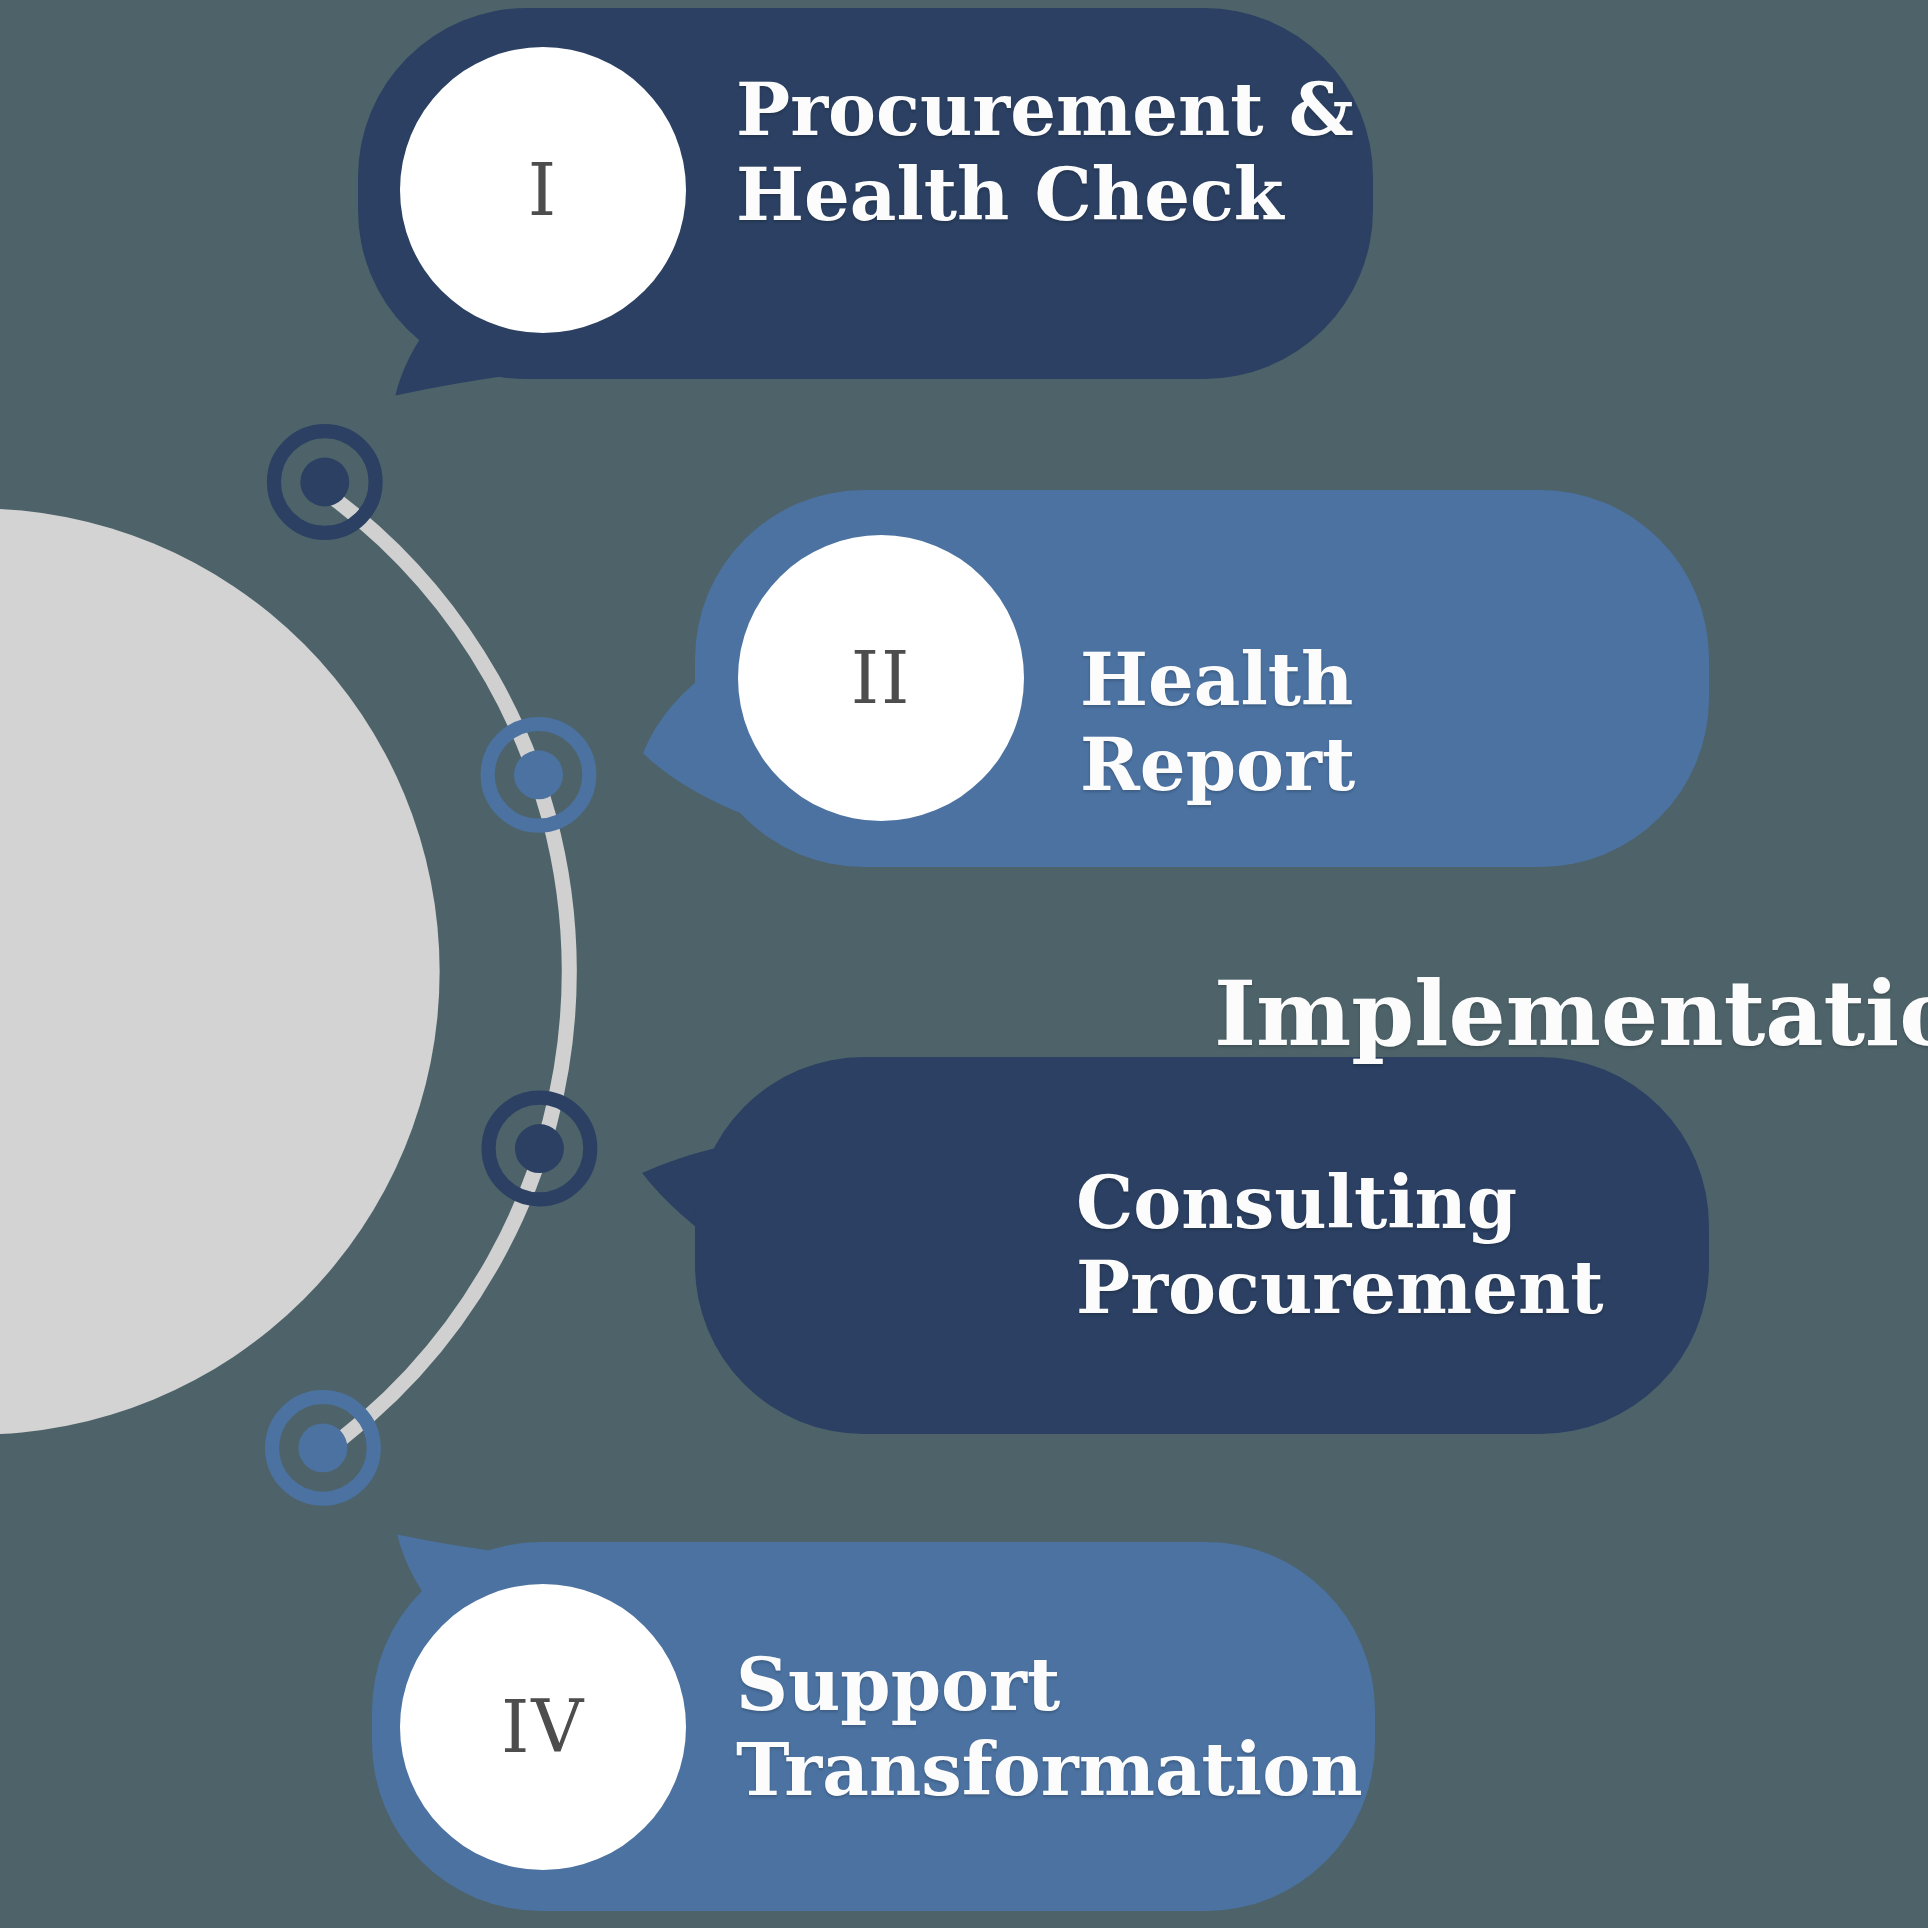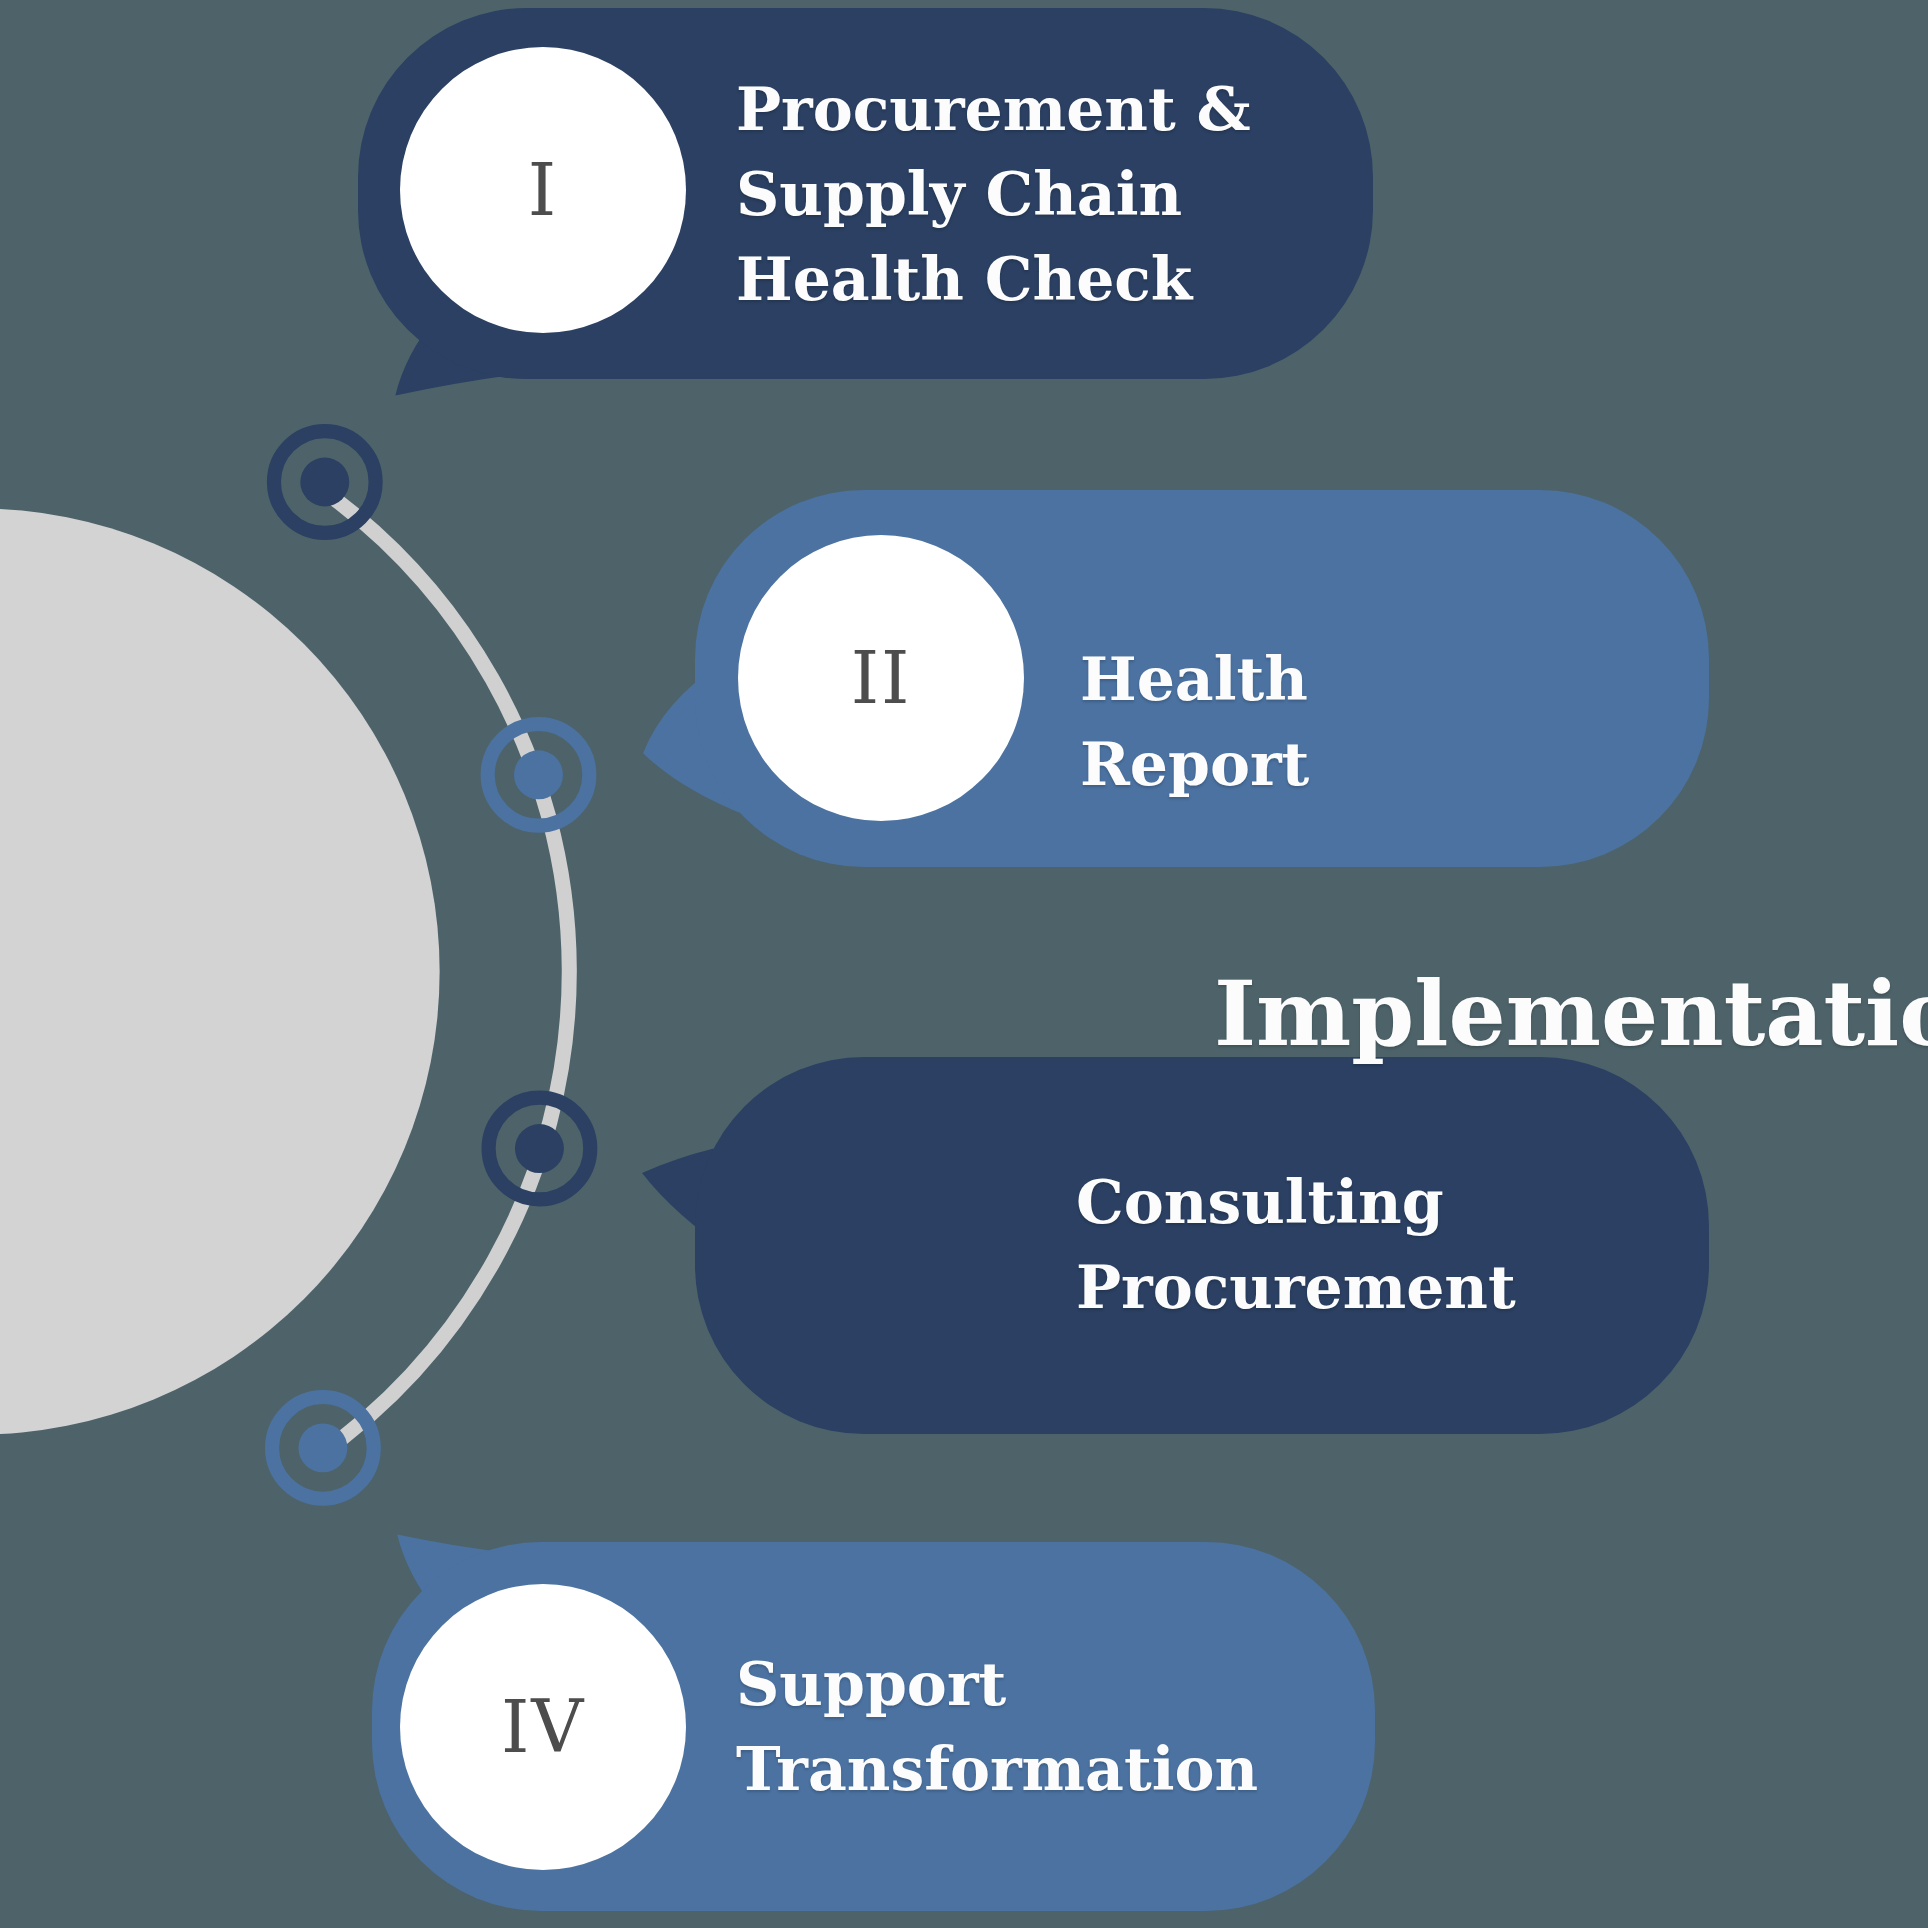--- a/index.html
+++ b/index.html
@@ -37,21 +37,21 @@
   .nc2 { left: 738px; top: 535px; }
   .nc3 { left: 729px; top: 1102px; }
   .nc4 { left: 400px; top: 1584px; }
   .numeral {
     font-size: 72px; color: var(--numeral, #4d4d4d);
     letter-spacing: 1.9px; line-height: 1;
   }
 
   .title {
     position: absolute; color: var(--text, #fcfcfc);
-    font-weight: bold; font-size: 60px; line-height: 85px;
+    font-weight: bold; font-size: 72px; line-height: 85px;
     white-space: nowrap; text-shadow: 0 1.9px 2.8px rgba(0,0,0,0.18);
   }
   .t1 { left: 736px;  top: 67px; }
   .t2 { left: 1080px; top: 593px; margin-top: 44px; }
   .t3 { left: 1076px; top: 1160px; }
   .t4 { left: 736px;  top: 1642px; }
 
   .impl-label {
     position: absolute; left: 1214px; top: 955px;
     color: var(--text, #fcfcfc); font-weight: bold;
@@ -103,21 +103,20 @@
   </div>
   <div class="num-circle nc2">
     <span class="numeral">II</span>
   </div>
   <div class="num-circle nc4">
     <span class="numeral">IV</span>
   </div>
 
   <div class="title t1">
     <div>Procurement &amp;</div>
-    <div>Supply Chain</div>
     <div>Health Check</div>
   </div>
   <div class="title t2">
     <div>Health</div>
     <div>Report</div>
   </div>
   <div class="title t3">
     <div>Consulting</div>
     <div>Procurement</div>
   </div>

